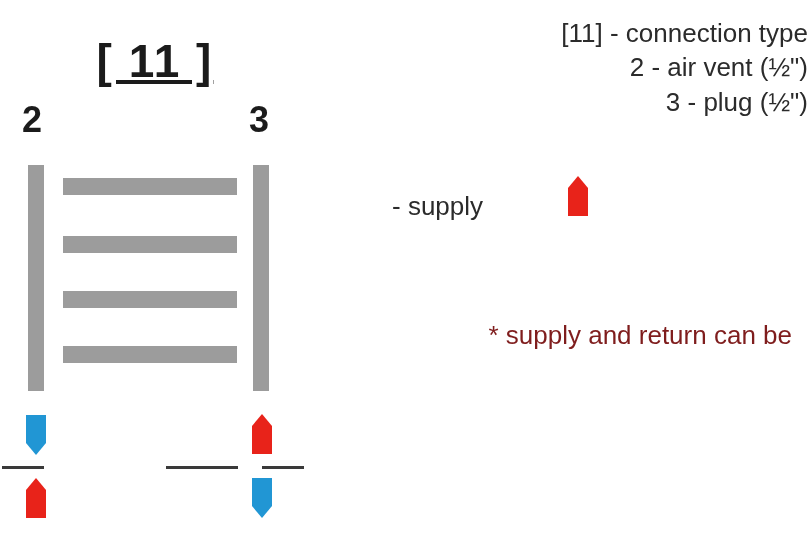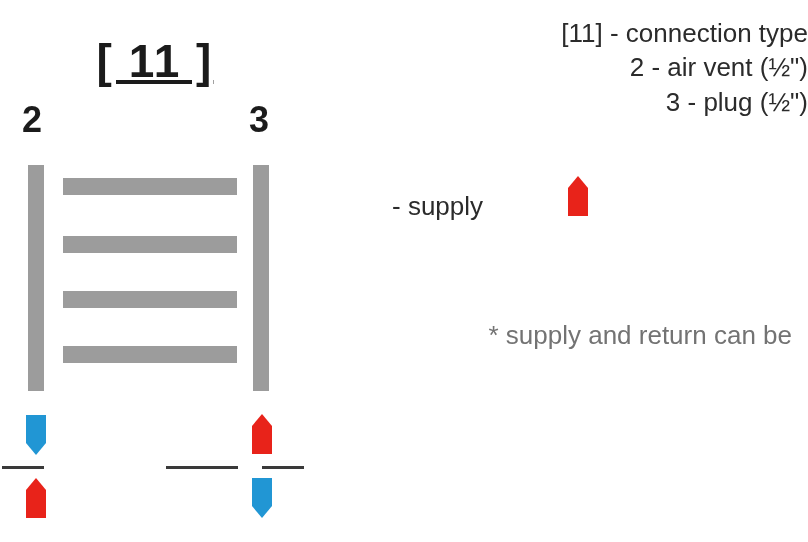--- a/index.html
+++ b/index.html
@@ -145,21 +145,21 @@
     margin-top: 6px;
   }
   .arrow.legend-swatch { left: 176px; top: -8px; }
 
   .footnote {
     position: absolute;
     left: 0;
     top: 318px;
     width: 400px;
     font-size: 26px;
-    color: #737373;
+    color: #7f1d1d;
     line-height: 1.35;
     font-family: "Liberation Sans", sans-serif;
   }
   .footnote .fn-second {
     display: block;
     padding-left: 22px;
   }
 </style>
 </head>
 <body>

